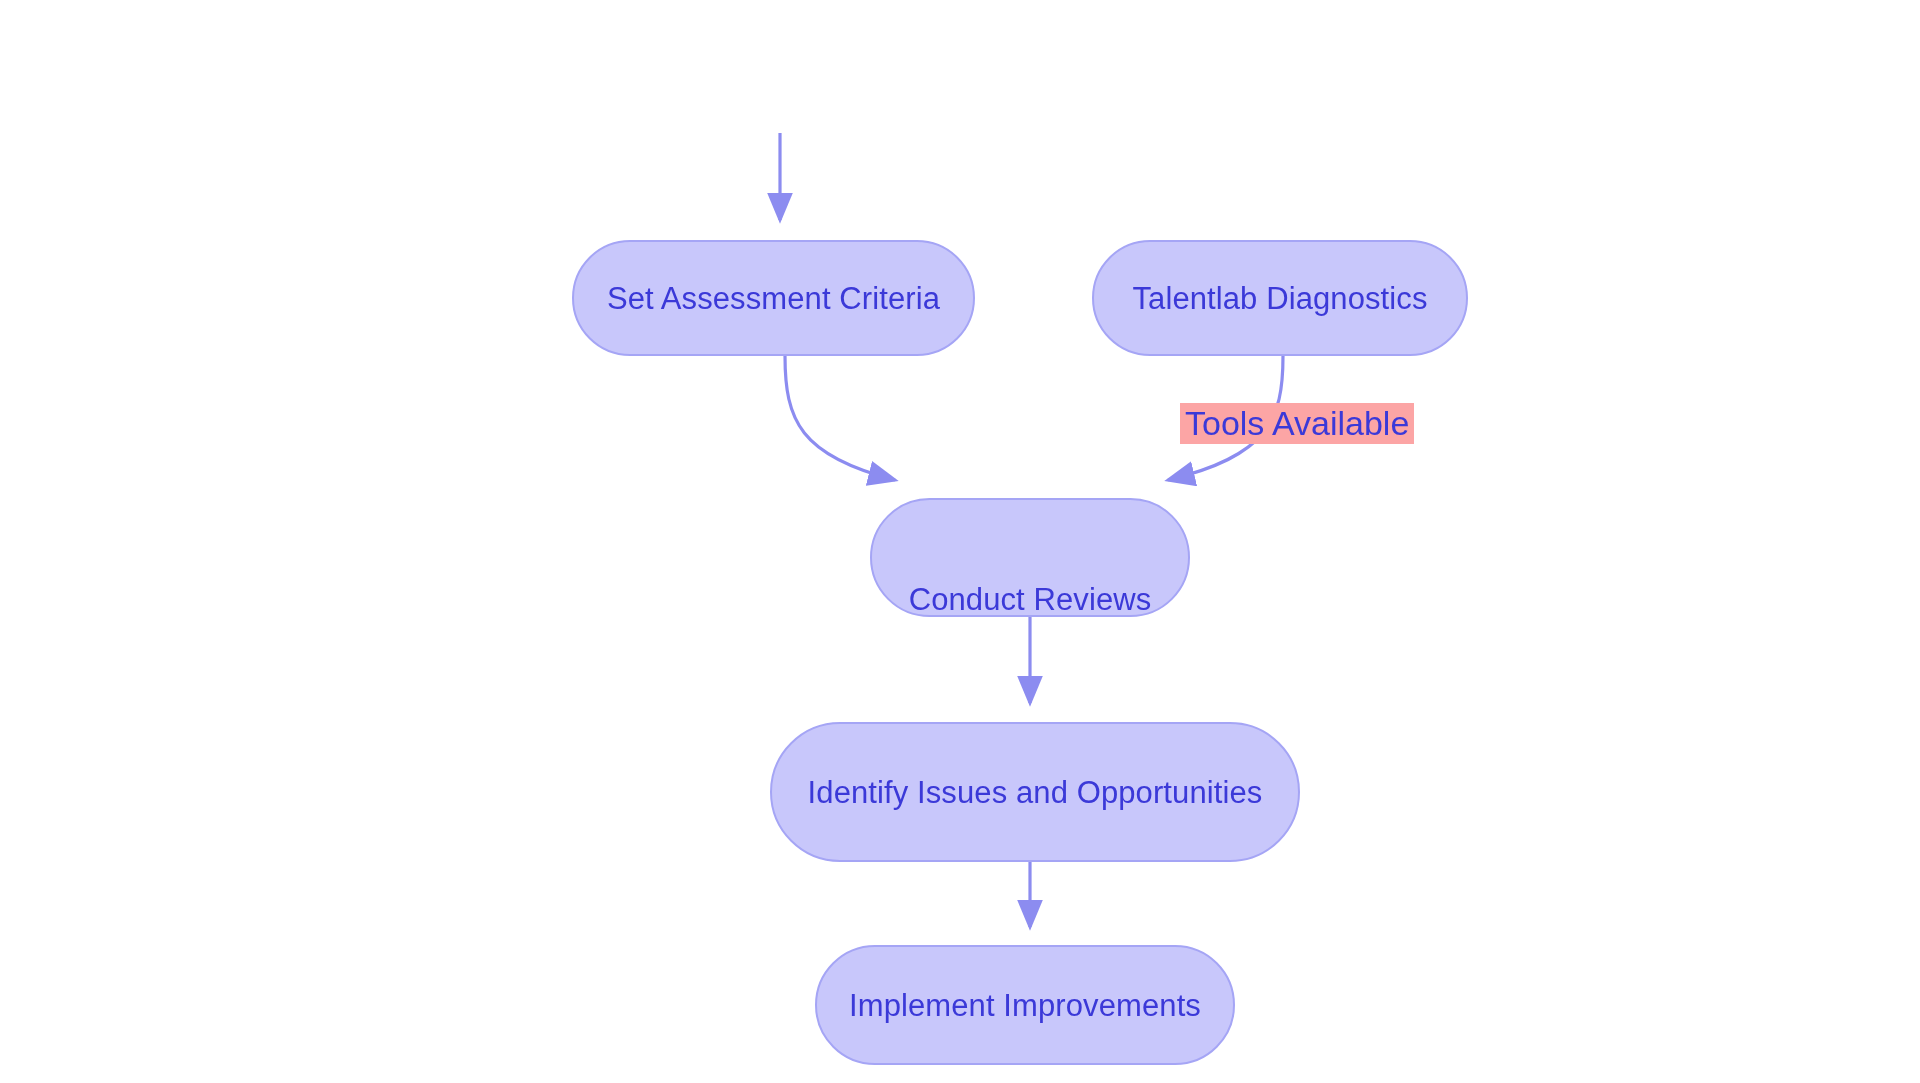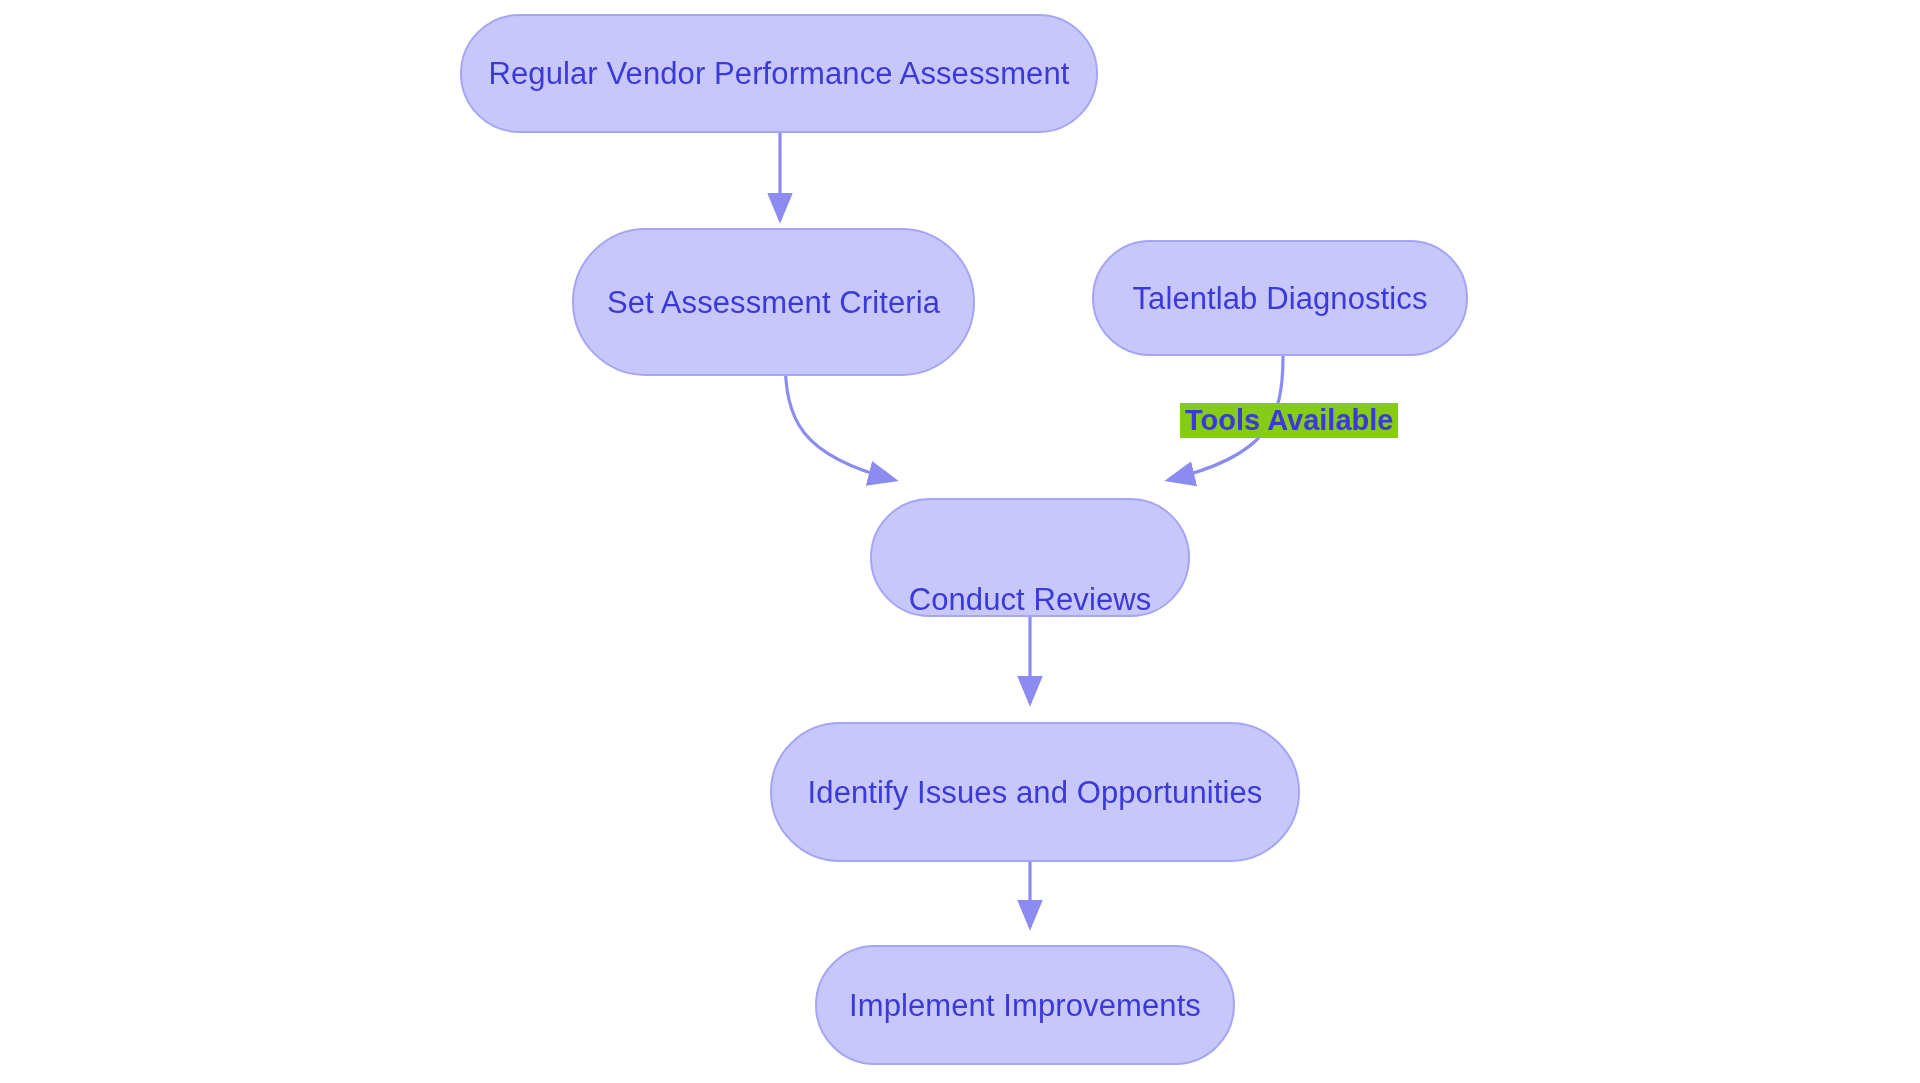--- a/index.html
+++ b/index.html
@@ -44,27 +44,26 @@
     z-index: 2;
   }
   .node-label {
     display: block;
     line-height: 1;
     padding: 0 14px;
   }
   .edge-label {
     position: absolute;
     color: #3b39d8;
-    font-size: 29px;
+    font-size: 34px;
     white-space: nowrap;
-    background: #84cc16;
+    background: #fca5a5;
     padding: 1px 5px;
     line-height: 1.15;
     z-index: 3;
-    font-weight: bold;
   }
 </style>
 </head>
 <body>
 
 <div id="flowchart-canvas">
 
   <svg id="edge-layer" viewBox="0 0 1920 1083">
     <defs>
       <marker id="arrowhead" markerWidth="10" markerHeight="8" refX="8.4" refY="4" orient="auto" markerUnits="strokeWidth">
@@ -76,25 +75,22 @@
 
     <path d="M 785 356 C 785 420, 800 456, 895 480" fill="none" stroke="#8c8cf0" stroke-width="3.2" marker-end="url(#arrowhead)"></path>
 
     <path d="M 1283 356 C 1283 420, 1268 456, 1168 480" fill="none" stroke="#8c8cf0" stroke-width="3.2" marker-end="url(#arrowhead)"></path>
 
     <path d="M 1030 617 L 1030 703" fill="none" stroke="#8c8cf0" stroke-width="3.2" marker-end="url(#arrowhead)"></path>
 
     <path d="M 1030 840 L 1030 927" fill="none" stroke="#8c8cf0" stroke-width="3.2" marker-end="url(#arrowhead)"></path>
   </svg>
 
-  <div class="node" id="node-0" style="left:460px; top:14px; width:638px; height:119px;">
-    <span class="node-label">Regular Vendor Performance Assessment</span>
-  </div>
 
-  <div class="node" id="node-1" style="left:572px; top:228px; width:403px; height:148px;">
+  <div class="node" id="node-1" style="left:572px; top:240px; width:403px; height:116px;">
     <span class="node-label">Set Assessment Criteria</span>
   </div>
 
   <div class="node" id="node-2" style="left:1092px; top:240px; width:376px; height:116px;text-align:right;">
     <span class="node-label">Talentlab Diagnostics</span>
   </div>
 
   <div class="node" id="node-3" style="left:870px; top:498px; width:320px; height:119px;align-items:flex-end;">
     <span class="node-label">Conduct Reviews</span>
   </div>

